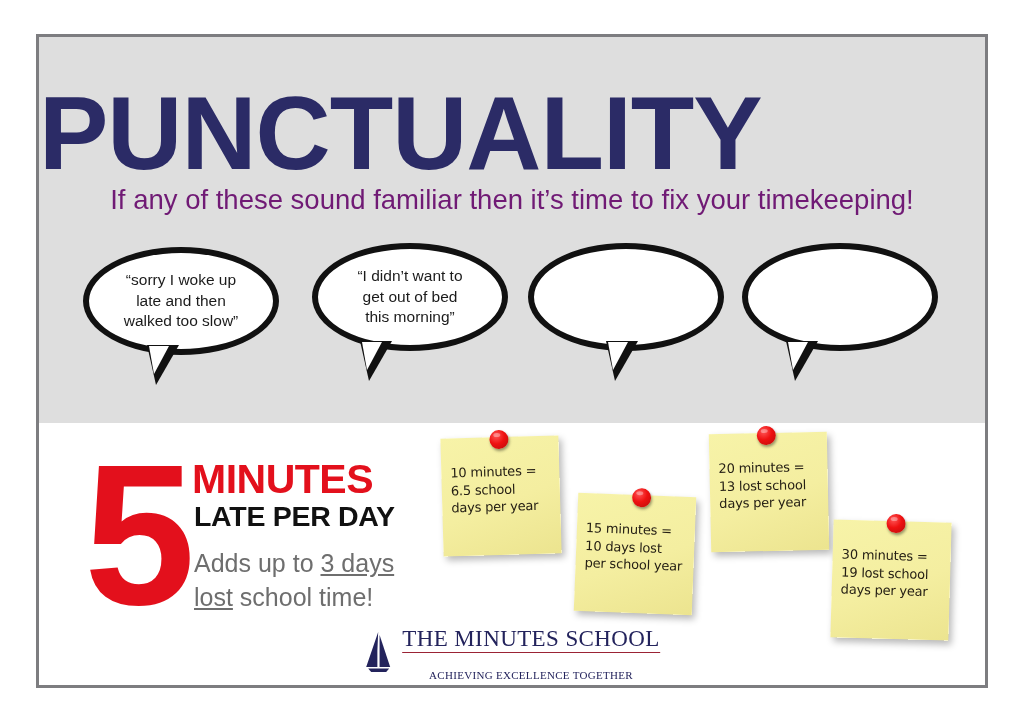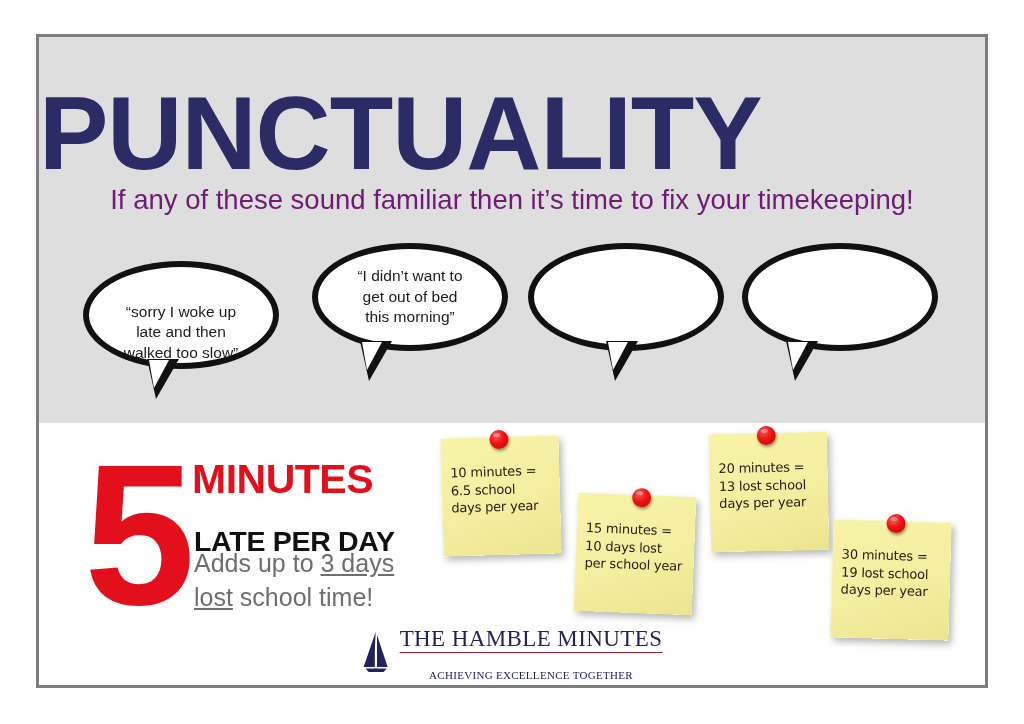--- a/index.html
+++ b/index.html
@@ -115,21 +115,21 @@
     position: absolute;
     left: 60px;
     bottom: -25px;
     width: 0;
     height: 0;
     border-left: 5px solid transparent;
     border-right: 15px solid transparent;
     border-top: 28px solid #ffffff;
     z-index: 2;
   }
-  #bubble-1 { left: 44px;  top: 24px; align-items: flex-end; }
+  #bubble-1 { left: 44px;  top: 10px; }
   #bubble-2 { left: 273px; top: 6px; }
   #bubble-3 { left: 489px; top: 6px; }
   #bubble-4 { left: 703px; top: 6px; }
 
   #bubble-2 .tail { left: 42px; }
   #bubble-2 .tail-inner { left: 44px; }
   #bubble-3 .tail { left: 72px; }
   #bubble-3 .tail-inner { left: 74px; }
   #bubble-4 .tail { left: 38px; }
   #bubble-4 .tail-inner { left: 40px; }
@@ -177,21 +177,20 @@
   .late-per-day {
     position: absolute;
     left: 110px;
     top: 51px;
     font-size: 28.5px;
     font-weight: bold;
     color: #111111;
     letter-spacing: -0.3px;
     font-family: "Liberation Sans", sans-serif;
     line-height: 1;
-    margin-top: 25px;
   }
   .adds-up {
     position: absolute;
     left: 110px;
     top: 96px;
     font-size: 25px;
     color: #6e6e6e;
     font-family: "Liberation Sans", sans-serif;
     line-height: 1.34;
     width: 240px;
@@ -358,20 +357,20 @@
 
       <div class="logo">
         <span class="logo-mark">
           <svg width="30" height="42" viewBox="0 0 30 42" xmlns="http://www.w3.org/2000/svg">
             <path d="M14 1 L2 36 L13.2 36 L13.2 20 L14 1 Z" fill="#23235c"></path>
             <path d="M15.4 4 L15.4 36 L26 36 L15.4 4 Z" fill="#23235c"></path>
             <path d="M4 37.6 L25 37.6 L22 41 L7 41 Z" fill="#23235c"></path>
           </svg>
         </span>
         <span class="logo-text">
-          <span class="logo-name">THE HAMBLE MINUTES</span>
+          <span class="logo-name">THE MINUTES SCHOOL</span>
           <span class="logo-tagline">ACHIEVING EXCELLENCE TOGETHER</span>
         </span>
       </div>
 
     </div>
   </div>
 </div>
 
 </body></html>

